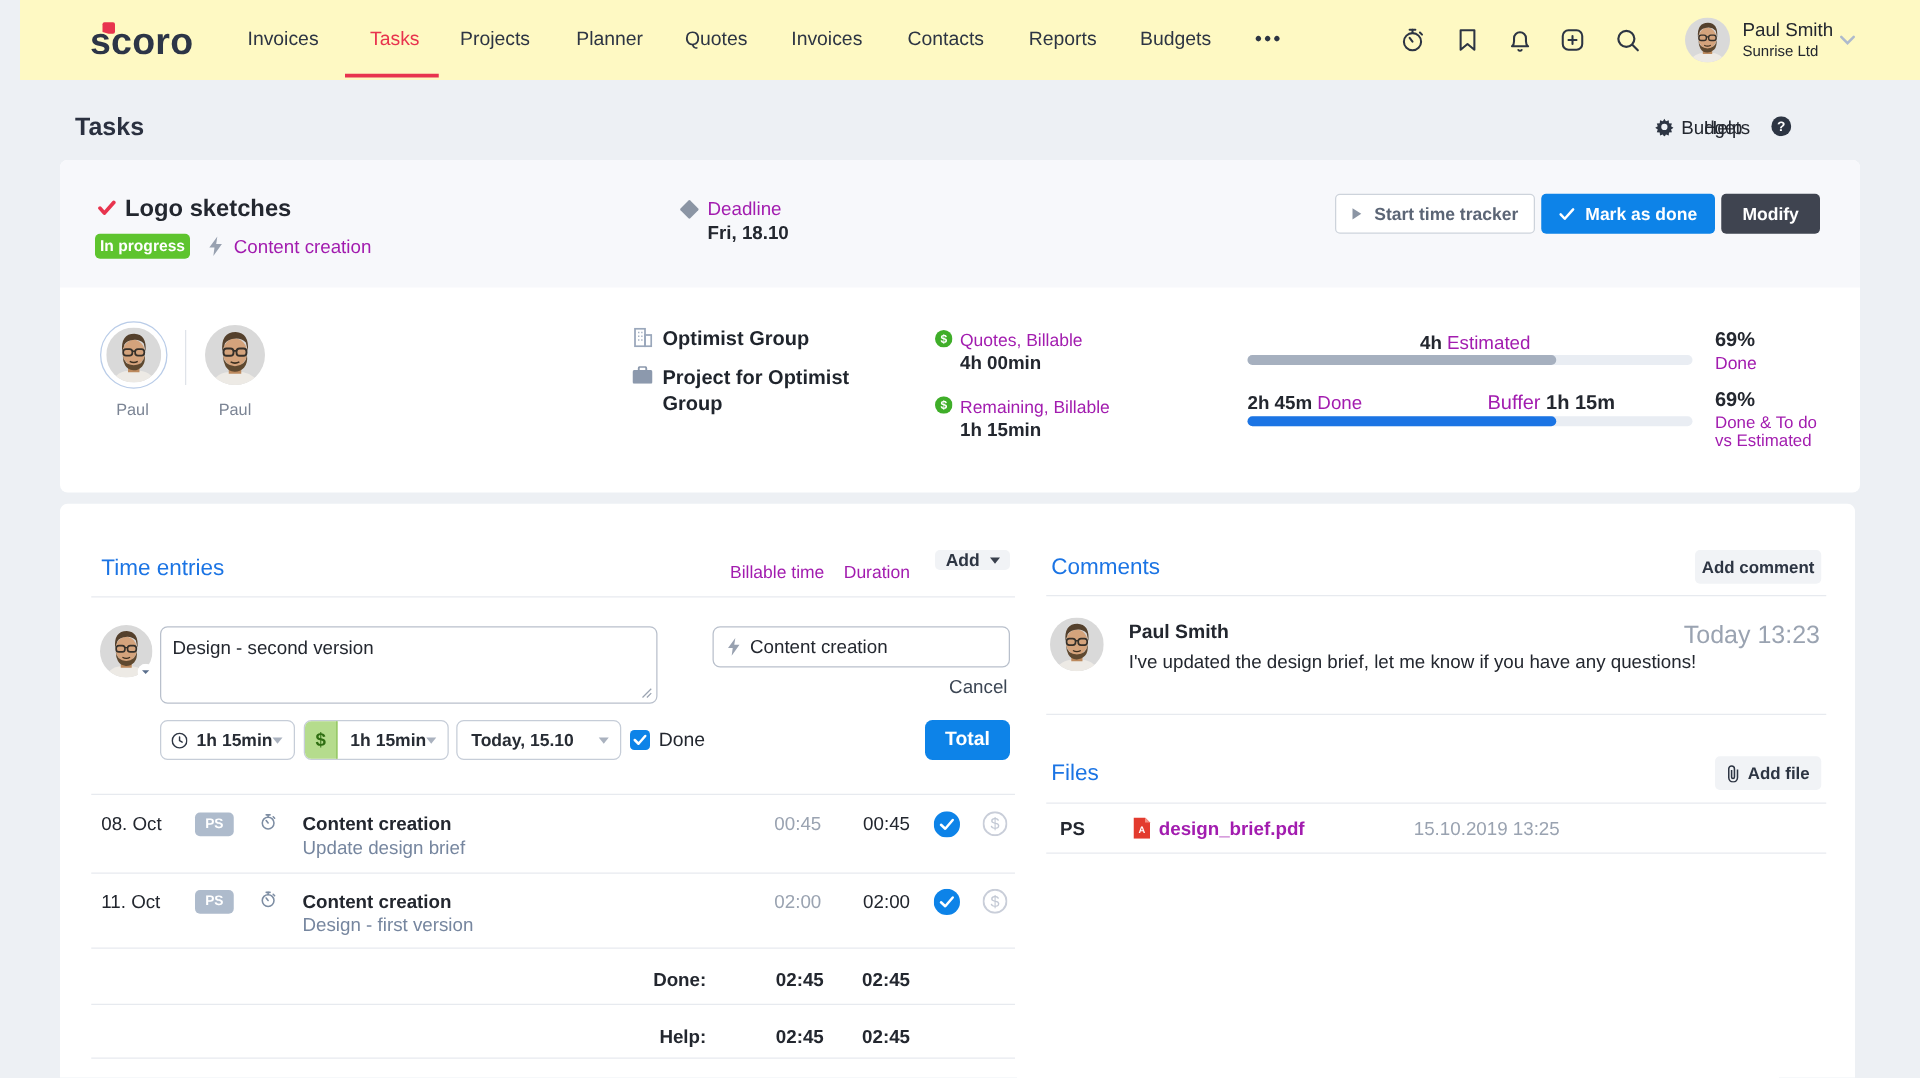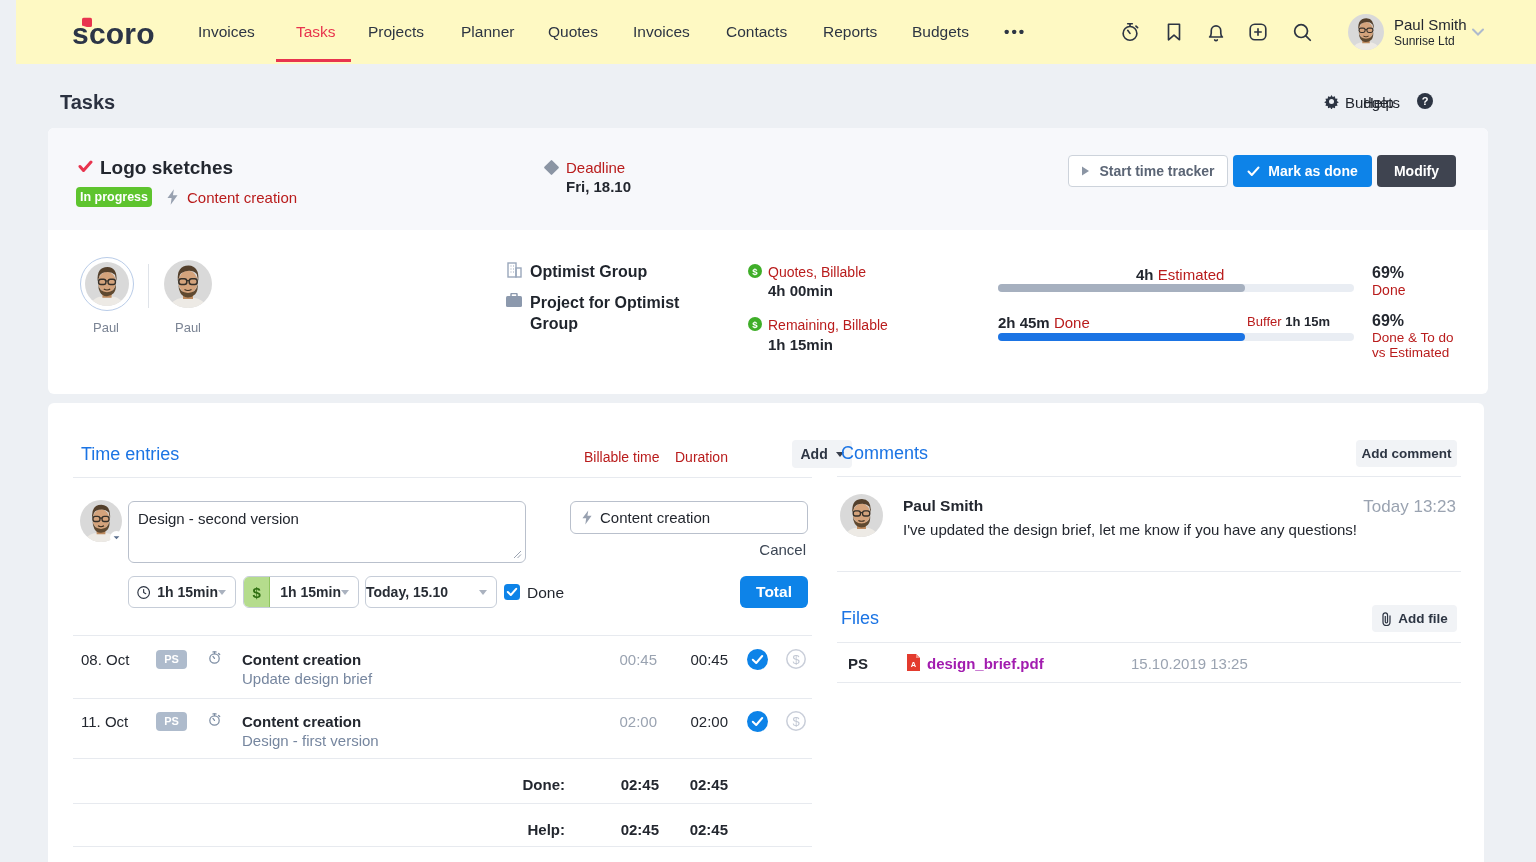--- a/index.html
+++ b/index.html
@@ -4,21 +4,21 @@
 <style>
   * { margin:0; padding:0; box-sizing:border-box; }
   html,body { width:1536px; height:862px; overflow:hidden; background:#edf0f4;
     font-family:"Liberation Sans", sans-serif; }
   .abs { position:absolute; white-space:nowrap; }
   .topbar { position:absolute; left:16px; top:0; width:1536px; height:64px; background:#fef9c3; }
   .nav { position:absolute; top:0; height:64px; line-height:64px; font-size:15.5px; color:#2d3543; }
   .nav.red { color:#e8344e; }
   .subT { position:absolute; font-size:20px; font-weight:bold; color:#2b3140; }
   .card { position:absolute; background:#fff; border-radius:6px; }
-  .gray { color:#b91c1c; }
+  .gray { color:#a21caf; }
   .dark { color:#23272f; }
   .b { font-weight:bold; }
   .btn { position:absolute; white-space:nowrap; border-radius:4px; font-size:14px; font-weight:bold;
     display:flex; align-items:center; justify-content:center; }
   .pillbtn { position:absolute; white-space:nowrap; background:#f1f3f6; border-radius:4px; font-size:13px;
     font-weight:bold; color:#2d3543; display:flex; align-items:center; justify-content:center; }
   .sel { position:absolute; white-space:nowrap; background:#fff; border:1px solid #c6cdd8; border-radius:6px;
     display:flex; align-items:center; font-size:14px; font-weight:bold; color:#272c34; }
   .caret { width:0; height:0; border-left:4.5px solid transparent; border-right:4.5px solid transparent;
     border-top:5px solid #aab2bf; }
@@ -168,31 +168,31 @@
 </svg>
 <div class="abs gray" style="left:768px;top:317px;font-size:14px">Remaining, Billable</div>
 <div class="abs" style="left:768px;top:336px;font-size:15px;font-weight:bold;color:#23272f">1h 15min</div>
 
 <div class="abs" style="left:1136px;top:266px;font-size:15px"><span class="b dark">4h</span> <span class="gray">Estimated</span></div>
 <div class="abs" style="left:998px;top:284px;width:356px;height:8px;border-radius:4px;background:#e9edf3"></div>
 <div class="abs" style="left:998px;top:284px;width:247px;height:8px;border-radius:4px;background:#a6b0bf"></div>
 <div class="abs" style="left:1372px;top:264px;font-size:16px;font-weight:bold;color:#23272f">69%</div>
 <div class="abs gray" style="left:1372px;top:282px;font-size:14px">Done</div>
 <div class="abs" style="left:998px;top:314px;font-size:15px"><span class="b dark">2h 45m</span> <span class="gray">Done</span></div>
-<div class="abs" style="left:1330px;top:314px;font-size:13px;transform:translateX(-100%)"><span class="gray">Buffer</span> <span class="b dark">1h 15m</span></div>
+<div class="abs" style="left:1292px;top:314px;font-size:16px;transform:translateX(-100%)"><span class="gray">Buffer</span> <span class="b dark">1h 15m</span></div>
 <div class="abs" style="left:998px;top:333px;width:356px;height:8px;border-radius:4px;background:#e9edf3"></div>
 <div class="abs" style="left:998px;top:333px;width:247px;height:8px;border-radius:4px;background:#1b74e4"></div>
 <div class="abs" style="left:1372px;top:312px;font-size:16px;font-weight:bold;color:#23272f">69%</div>
 <div class="abs gray" style="left:1372px;top:331px;font-size:13.5px;line-height:14.5px">Done &amp; To do<br>vs Estimated</div>
 
 <div class="card" style="left:48px;top:403px;width:1436px;height:459px;border-radius:6px 6px 0 0"></div>
 <div class="abs" style="left:81px;top:444px;font-size:18px;color:#1b74e4">Time entries</div>
 <div class="abs gray" style="left:584px;top:449px;font-size:14px">Billable time</div>
 <div class="abs gray" style="left:675px;top:449px;font-size:14px">Duration</div>
-<div class="pillbtn" style="left:792px;top:440px;width:60px;height:28px;font-size:14px">Add&nbsp;&nbsp;<span class="caret" style="border-top-color:#39404d"></span></div>
+<div class="pillbtn" style="left:748px;top:440px;width:60px;height:16px;font-size:14px">Add&nbsp;&nbsp;<span class="caret" style="border-top-color:#39404d"></span></div>
 <div class="hline" style="left:73px;top:477px;width:739px"></div>
 
 <svg class="abs" style="left:80px;top:500px" width="42" height="42" viewBox="0 0 48 48">
     <use href="#av"></use>
   </svg>
 <svg class="abs" style="left:110px;top:531px" width="13" height="13" viewBox="0 0 14 14">
     <circle cx="7" cy="7" r="7" fill="#fff"></circle>
     <path d="M3.9 5.6 L7 8.9 L10.1 5.6 Z" fill="#5a6e8c"></path>
   </svg>
 <div class="abs" style="left:128px;top:501px;width:398px;height:62px;background:#fff;border:1px solid #b9c0cc;border-radius:6px;font-size:15px;color:#23272f;padding:8px 9px">Design - second version</div>
@@ -211,21 +211,21 @@
       <circle cx="8" cy="8" r="7"></circle>
       <path d="M8 4.5 V8 L10.5 9.5" stroke-linecap="round"></path>
     </svg>
   1h 15min<span class="caret" style="margin-left:auto;margin-right:9px"></span></div>
 <div class="sel" style="left:243px;top:576px;width:116px;height:32px;overflow:hidden">
   <div style="width:27px;height:32px;background:#b5dc8d;border-right:1px solid #8fc45f;display:flex;align-items:center;justify-content:center;font-weight:bold;font-size:15px;color:#2f6e12">$</div>
   <span style="margin-left:10px">1h 15min</span>
     <span class="caret" style="margin-left:auto;margin-right:9px"></span>
   </div>
 <div class="sel" style="left:365px;top:576px;width:132px;height:32px">
-    <span style="">Today, 15.10</span>
+    <span style="margin-left:11px">Today, 15.10</span>
     <span class="caret" style="margin-left:auto;margin-right:9px"></span>
   </div>
 <svg class="abs" style="left:504px;top:584px" width="16" height="16" viewBox="0 0 16 16">
     <rect width="16" height="16" rx="3.5" fill="#0d83e8"></rect>
     <path d="M3.8 8 L6.8 11 L12.2 4.8" fill="none" stroke="#fff" stroke-width="2" stroke-linecap="round" stroke-linejoin="round"></path>
   </svg>
 <div class="abs" style="left:527px;top:584px;font-size:15.5px;color:#23272f">Done</div>
 <div class="btn" style="left:740px;top:576px;width:68px;height:32px;background:#0d83e8;color:#fff;font-size:15.5px;border-radius:6px">Total</div>
 
 <div class="hline" style="left:73px;top:635px;width:739px"></div>
@@ -284,21 +284,21 @@
 <div class="abs" style="left:728px;top:821px;font-size:15px;font-weight:bold;color:#23272f;transform:translateX(-100%)">02:45</div>
 <div class="hline" style="left:73px;top:846px;width:739px"></div>
 
 <div class="abs" style="left:841px;top:443px;font-size:18px;color:#1b74e4">Comments</div>
 <div class="pillbtn" style="left:1356px;top:440px;width:101px;height:27px;font-size:13.5px">Add comment</div>
 <div class="hline" style="left:837px;top:476px;width:624px"></div>
 <svg class="abs" style="left:840px;top:494px" width="43" height="43" viewBox="0 0 48 48">
     <use href="#av"></use>
   </svg>
 <div class="abs" style="left:903px;top:497px;font-size:15.5px;font-weight:bold;color:#23272f">Paul Smith</div>
-<div class="abs" style="left:1456px;top:497px;font-size:17px;color:#9aa3b1;transform:translateX(-100%);white-space:nowrap">Today 13:23</div>
+<div class="abs" style="left:1456px;top:497px;font-size:20px;color:#9aa3b1;transform:translateX(-100%);white-space:nowrap">Today 13:23</div>
 <div class="abs" style="left:903px;top:521px;font-size:15px;color:#23272f">I've updated the design brief, let me know if you have any questions!</div>
 <div class="hline" style="left:837px;top:571px;width:624px"></div>
 
 <div class="abs" style="left:841px;top:608px;font-size:18px;color:#1b74e4">Files</div>
 <div class="pillbtn" style="left:1372px;top:605px;width:85px;height:27px;font-size:13.5px">
   <svg width="11" height="14" viewBox="0 0 12 16" fill="none" stroke="#2d3543" stroke-width="1.4" style="margin-right:6px">
       <path d="M10 4 v7.5 a4 4 0 0 1 -8 0 V3.5 a2.6 2.6 0 0 1 5.2 0 V11 a1.3 1.3 0 0 1 -2.6 0 V4.5"></path>
     </svg>
   Add file</div>
 <div class="hline" style="left:837px;top:642px;width:624px"></div>

